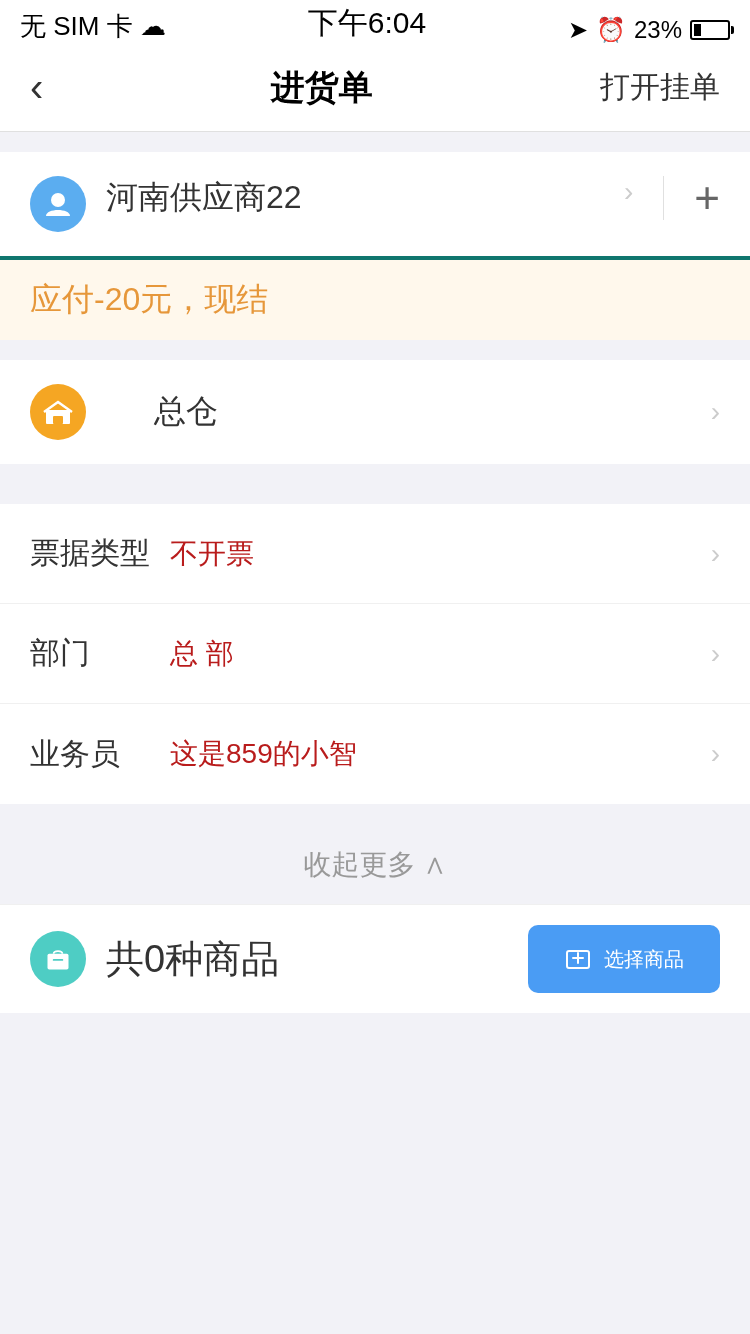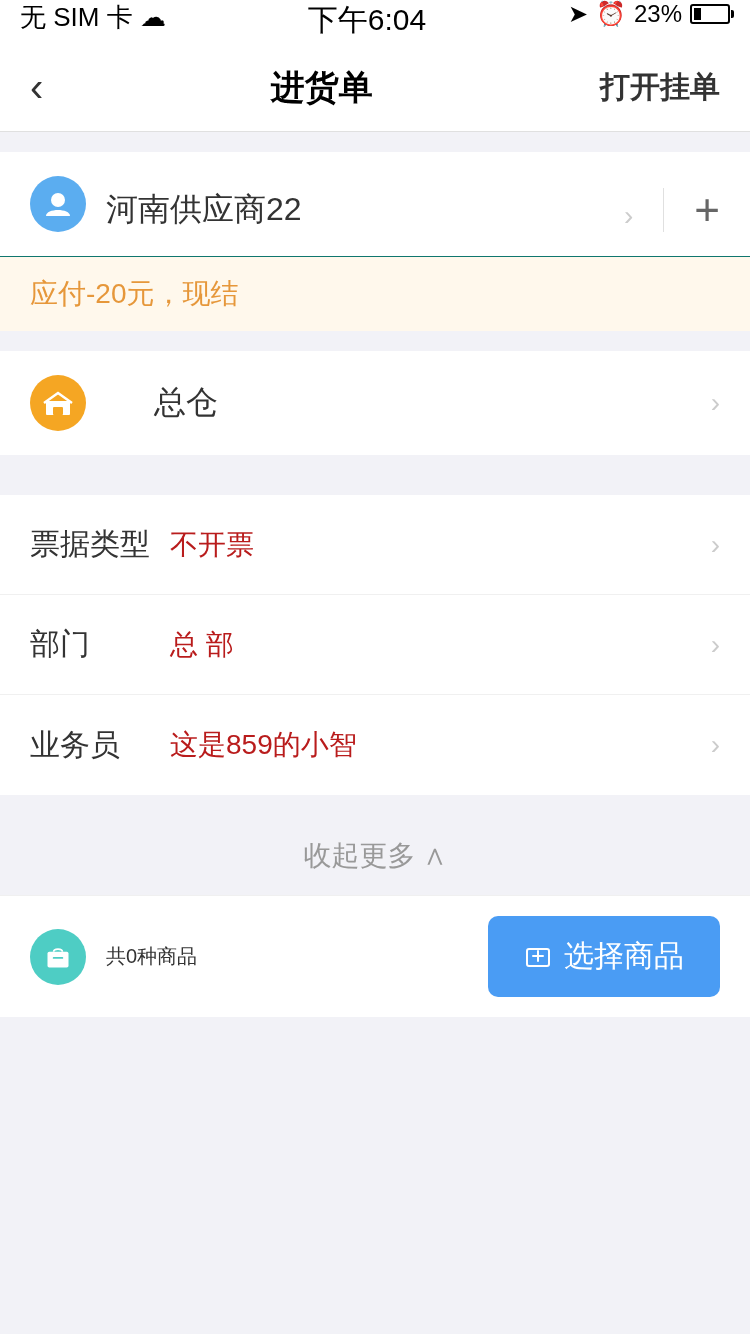--- a/index.html
+++ b/index.html
@@ -10,21 +10,21 @@
       background: #f2f2f7;
       font-family: -apple-system, "PingFang SC", "Helvetica Neue", Arial, sans-serif;
       font-size: 32px;
       color: #333;
     }
 
     
     .status-bar {
       display: flex;
       justify-content: space-between;
-      align-items: flex-start;
+      align-items: flex-end;
       height: 44px;
       padding: 0 20px;
       background: #fff;
       font-size: 26px;
       color: #000;
     }
     .status-left { display: flex; align-items: center; gap: 8px; font-size: 26px; }
     .status-center { font-size: 30px; font-weight: 400; }
     .status-right { display: flex; align-items: center; gap: 8px; font-size: 24px; }
     .battery-icon {
@@ -61,42 +61,41 @@
     }
     .nav-title {
       font-size: 34px;
       font-weight: 600;
       color: #000;
     }
     .nav-action {
       font-size: 30px;
       color: #333;
       cursor: pointer;
-      font-weight: bold;
     }
 
     
     .section-gap {
       height: 20px;
       background: #f2f2f7;
     }
 
     
     .card {
       background: #fff;
       margin-bottom: 0;
     }
 
     
     .supplier-row {
       display: flex;
-      align-items: flex-end;
+      align-items: flex-start;
       padding: 24px 30px;
       background: #fff;
-      border-bottom: 1px solid #0f766e;
+      border-bottom: 4px solid #0f766e;
     }
     .supplier-avatar {
       width: 56px; height: 56px;
       border-radius: 50%;
       background: #5badf0;
       display: flex; align-items: center; justify-content: center;
       margin-right: 20px;
       flex-shrink: 0;
     }
     .supplier-avatar svg { width: 32px; height: 32px; }
@@ -117,21 +116,21 @@
       font-size: 44px;
       color: #666;
       cursor: pointer;
       line-height: 1;
     }
 
     
     .notice-bar {
       background: #fff8ec;
       padding: 18px 30px;
-      font-size: 28px;
+      font-size: 32px;
       color: #e6973a;
     }
 
     
     .warehouse-row {
       display: flex;
       align-items: center;
       padding: 24px 30px;
       background: #fff;
       margin-top: 20px;
@@ -208,30 +207,30 @@
     .product-icon {
       width: 56px; height: 56px;
       border-radius: 50%;
       background: #4ecdc4;
       display: flex; align-items: center; justify-content: center;
       margin-right: 20px;
       flex-shrink: 0;
     }
     .product-count {
       flex: 1;
-      font-size: 20px;
+      font-size: 38px;
       color: #333;
     }
     .select-btn {
       background: #4a9cf4;
       color: #fff;
       border: none;
       border-radius: 10px;
       padding: 20px 36px;
-      font-size: 30px;
+      font-size: 20px;
       display: flex;
       align-items: center;
       gap: 12px;
       cursor: pointer;
     }
   </style>
 </head>
 <body>
 
 <div class="status-bar">

